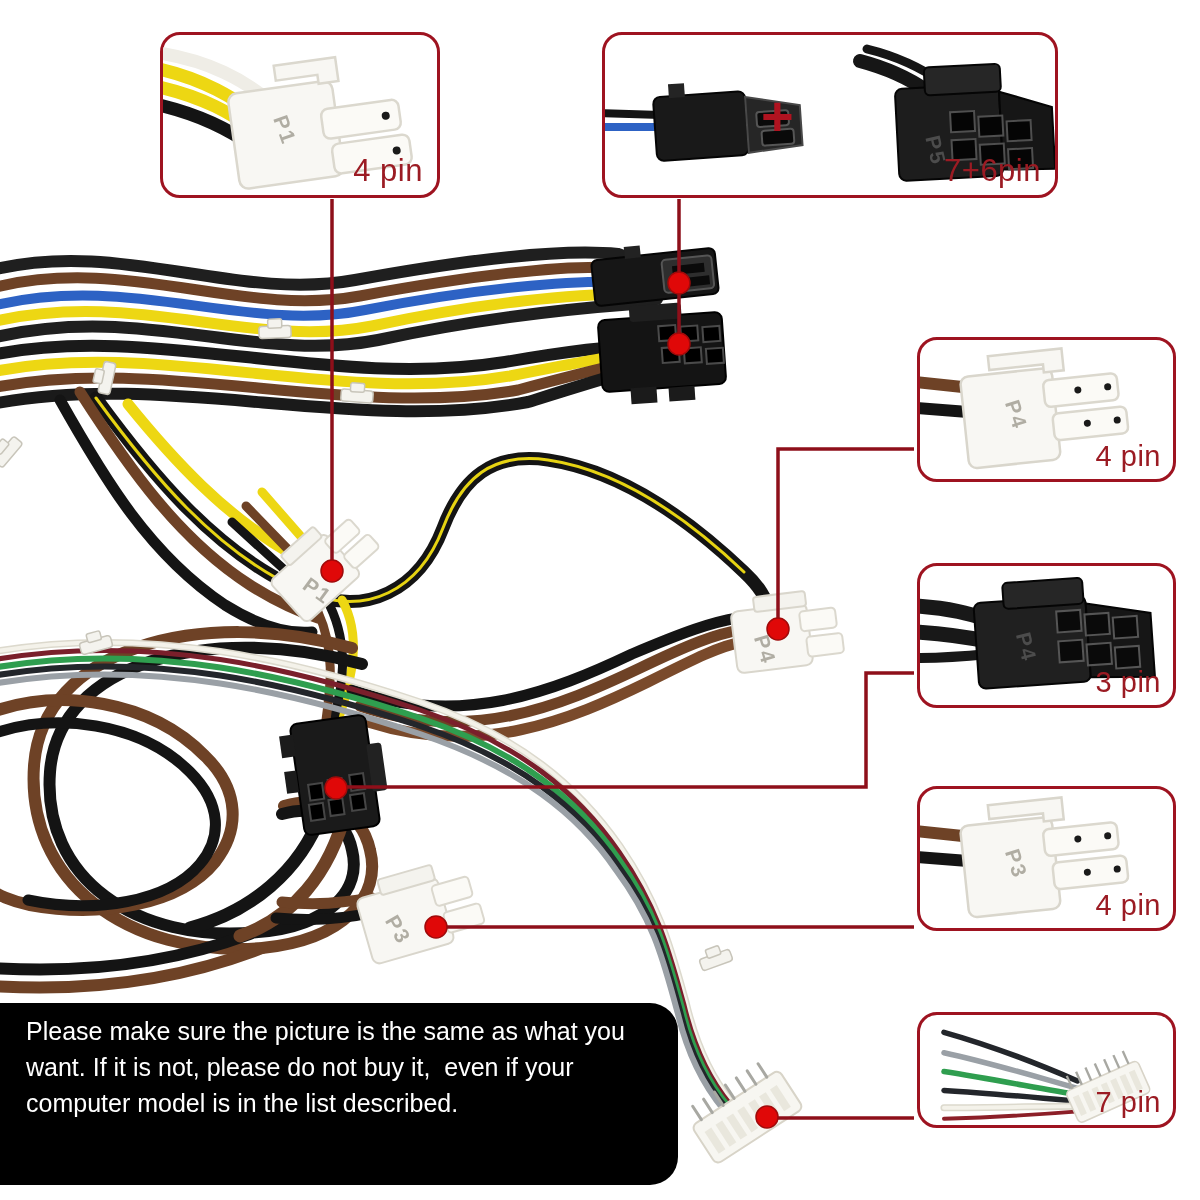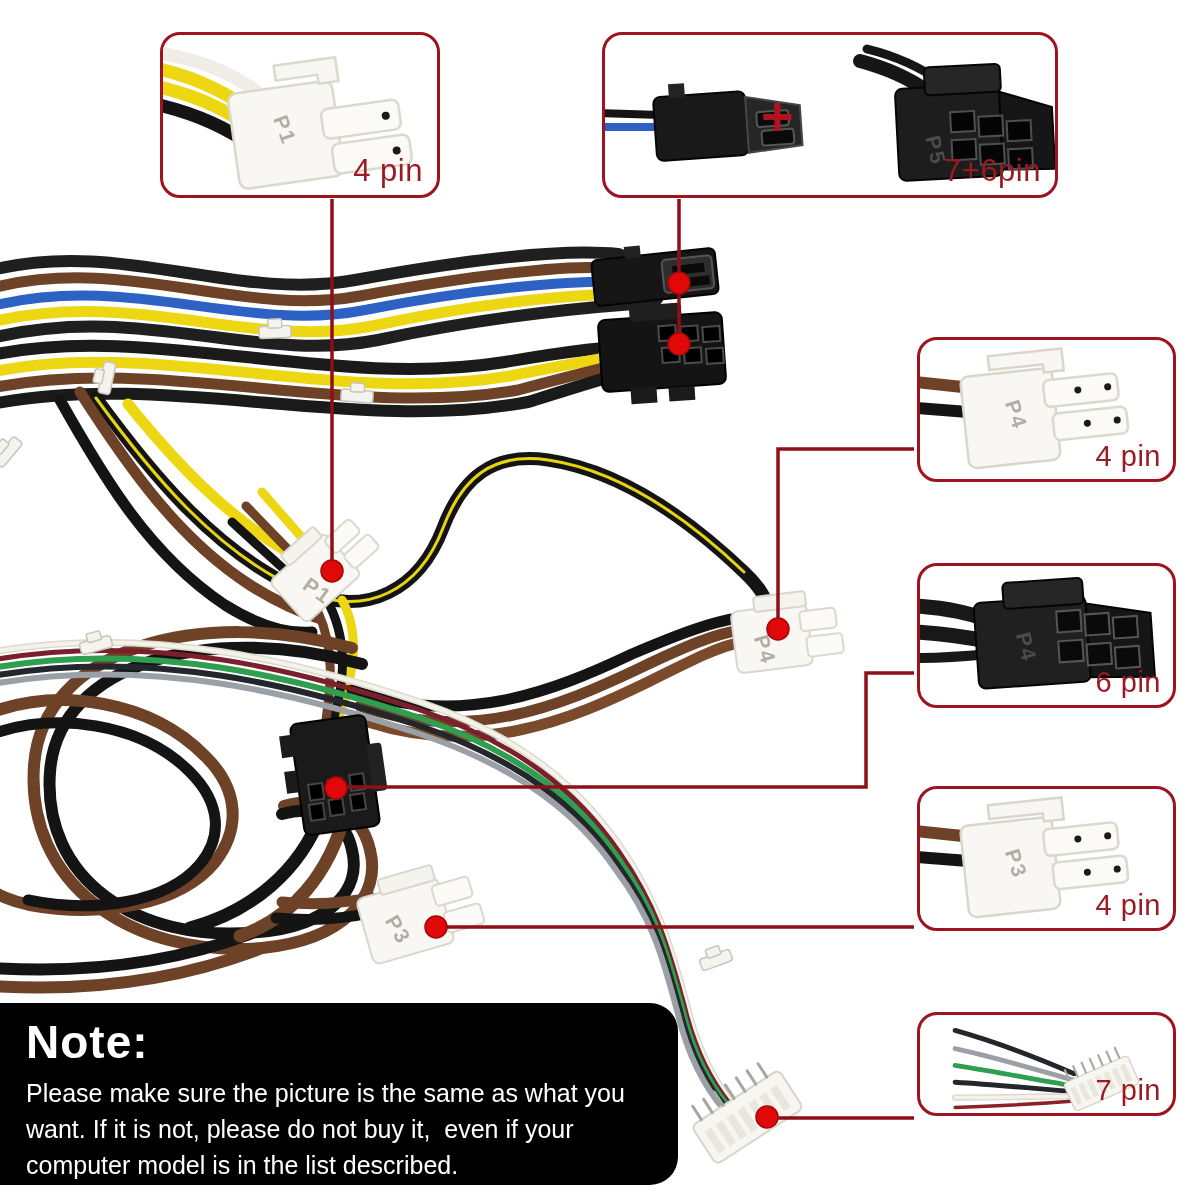--- a/index.html
+++ b/index.html
@@ -321,21 +321,21 @@
         <polygon points="168,40 232,54 232,118 168,114" fill="#161616" stroke="#050505" stroke-width="2"></polygon>
         <rect x="138" y="46" width="24" height="21" fill="#0a0a0a" stroke="#555555" stroke-width="2"></rect>
         <rect x="166" y="51" width="24" height="21" fill="#0a0a0a" stroke="#555555" stroke-width="2"></rect>
         <rect x="194" y="56" width="24" height="21" fill="#0a0a0a" stroke="#555555" stroke-width="2"></rect>
         <rect x="138" y="76" width="24" height="21" fill="#0a0a0a" stroke="#555555" stroke-width="2"></rect>
         <rect x="166" y="81" width="24" height="21" fill="#0a0a0a" stroke="#555555" stroke-width="2"></rect>
         <rect x="194" y="86" width="24" height="21" fill="#0a0a0a" stroke="#555555" stroke-width="2"></rect>
         <text class="marking-dark" x="96" y="66" font-size="19" transform="rotate(80 96 66)">P4</text>
       </g>
     </svg>
-    <span class="pin-label">6 pin</span>
+    <span class="pin-label">3 pin</span>
   </div>
 
   <div class="callout small" style="left:917px;top:786px;width:259px;height:145px;">
     <svg viewBox="0 0 253 139">
       <g fill="none" stroke-linecap="round">
         <path d="M-4,42 L52,48" stroke="#6e4226" stroke-width="12"></path>
         <path d="M-4,68 L48,72" stroke="#141414" stroke-width="12"></path>
       </g>
       <g transform="rotate(-6 130 72)">
         <rect x="44" y="28" width="92" height="92" rx="8" fill="#f8f7f3" stroke="#d9d6cc" stroke-width="2.5"></rect>
@@ -345,21 +345,21 @@
         <circle cx="160" cy="53" r="3.5" fill="#1a1a1a"></circle>
           <circle cx="190" cy="53" r="3.5" fill="#1a1a1a"></circle>
         <circle cx="166" cy="87" r="3.5" fill="#1a1a1a"></circle>
           <circle cx="196" cy="87" r="3.5" fill="#1a1a1a"></circle>
         <text class="marking" x="86" y="58" font-size="19" transform="rotate(78 86 58)">P3</text>
       </g>
     </svg>
     <span class="pin-label">4 pin</span>
   </div>
 
-  <div class="callout small" style="left:917px;top:1012px;width:259px;height:104px;text-align:right;">
+  <div class="callout small" style="left:917px;top:1012px;width:259px;height:116px;text-align:right;">
     <svg viewBox="0 0 253 140">
       <g fill="none" stroke-linecap="round">
         <path d="M-4,22 C60,40 120,64 166,84" stroke="#23262b" stroke-width="7"></path>
         <path d="M-4,48 C60,62 118,80 168,94" stroke="#9aa0a6" stroke-width="7"></path>
         <path d="M-4,72 C60,82 120,94 170,102" stroke="#2f9e4f" stroke-width="7"></path>
         <path d="M-4,96 C60,100 122,106 172,110" stroke="#23262b" stroke-width="7"></path>
         <path d="M-4,118 C64,118 124,116 174,116" stroke="#dcd9cd" stroke-width="9"></path>
         <path d="M-4,118 C64,118 124,116 174,116" stroke="#f4f2ea" stroke-width="5"></path>
         <path d="M-4,132 C64,130 126,126 176,122" stroke="#8c1f28" stroke-width="5"></path>
       </g>
@@ -382,17 +382,16 @@
           <rect x="214" y="86" width="8" height="26"></rect>
             <rect x="227" y="86" width="8" height="26"></rect>
           <rect x="240" y="86" width="8" height="26"></rect>
         </g>
       </g>
     </svg>
     <span class="pin-label">7 pin</span>
   </div>
 
   <div class="note-box">
-    <h1>Note:</h1>
     <p>Please make sure the picture is the same as what you want. If it is not, please do not buy it,  even if your computer model is in the list described.</p>
   </div>
 
 </div>
 
 </body></html>

